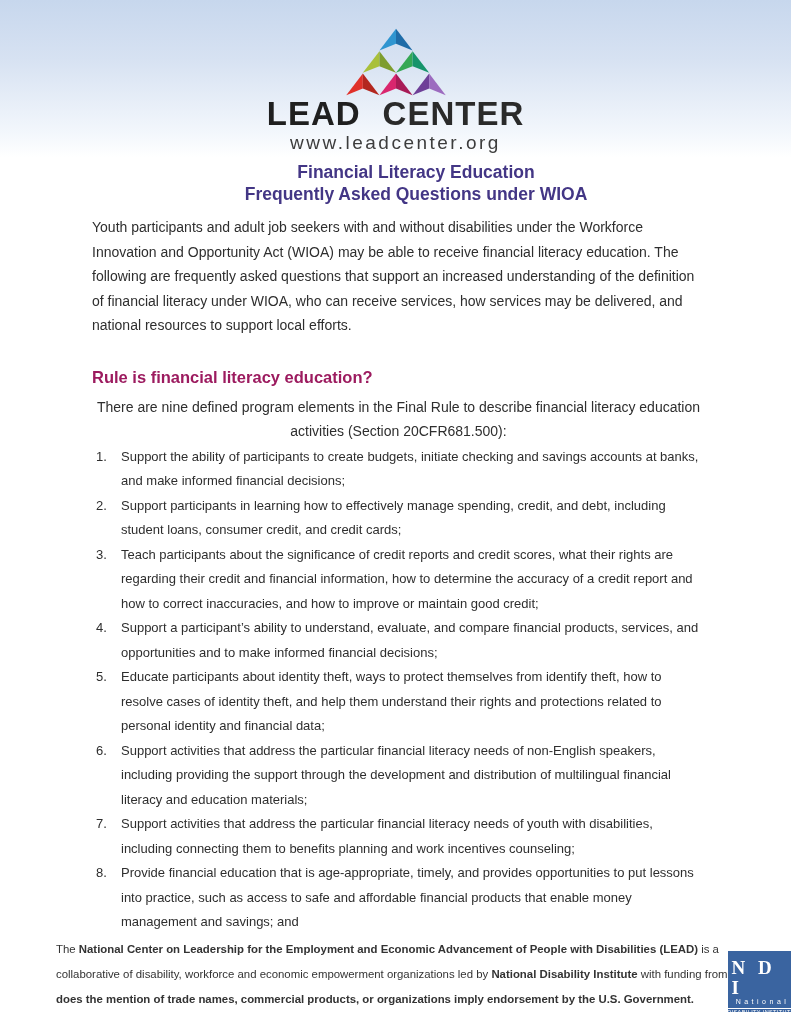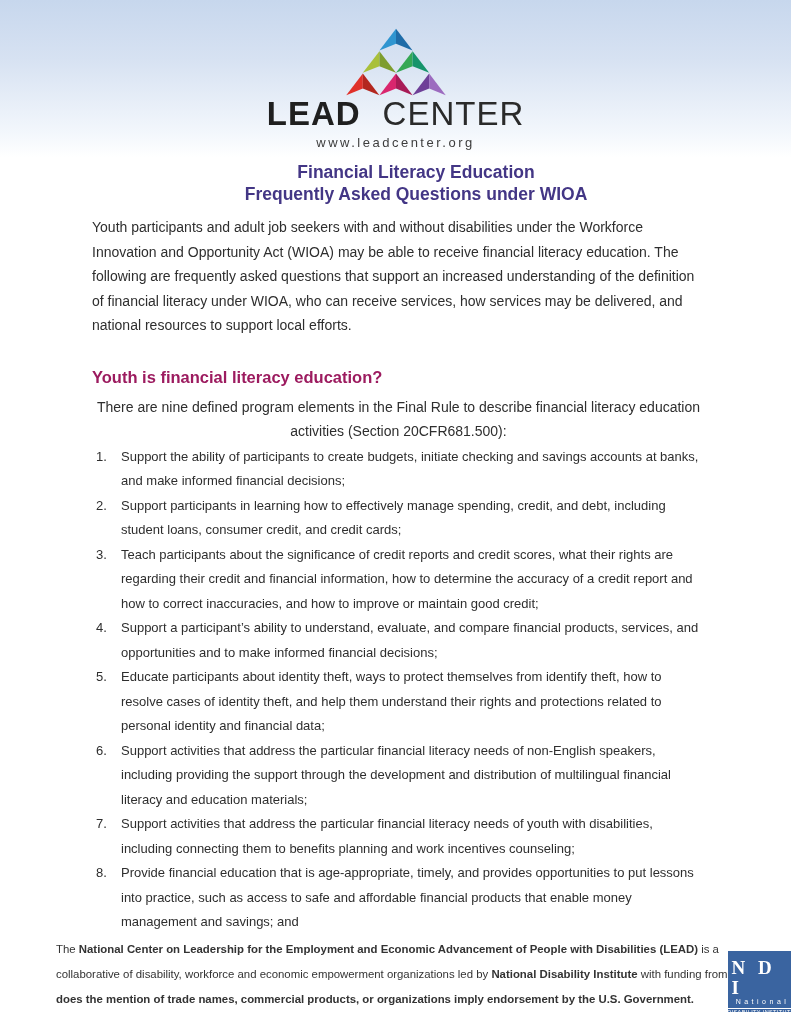--- a/index.html
+++ b/index.html
@@ -17,23 +17,23 @@
     background:linear-gradient(180deg,#c7d7ed 0%,#d7e2f2 38%,#f3f7fc 85%,#ffffff 100%);
     text-align:center;
     padding:28px 0 4px 0;
   }
   .logo-svg { display:block; margin:0 auto; }
   .wordmark {
     font-size:33px; line-height:32px; color:#1f1f1f;
     letter-spacing:1px; margin-top:2px;
   }
   .wordmark .lead { font-weight:bold; }
-  .wordmark .center { font-weight:normal; margin-left:22px; color:#2a2a2a; }
+  .wordmark .center { font-weight:bold; margin-left:22px; color:#2a2a2a; }
   .site-url {
-    font-size:13px; line-height:20px; color:#3d3d3d; letter-spacing:2.5px;
+    font-size:19px; line-height:20px; color:#3d3d3d; letter-spacing:2.5px;
     margin-top:3px;
   }
   
   .doc-title {
     text-align:center; font-weight:bold; font-size:17.5px; line-height:22px;
     margin-top:4px;
   }
   
   .content { margin:10px 86px 0 92px; }
   .content p { margin:0; font-size:14px; line-height:24.5px; }
@@ -108,21 +108,21 @@
   </div>
 
   <div class="doc-title" style="color:#433685;padding-left:41px;">
     <div>Financial Literacy Education</div>
     <div>Frequently Asked Questions under WIOA</div>
   </div>
 
   <div class="content">
     <p class="intro">Youth participants and adult job seekers with and without disabilities under the Workforce Innovation and Opportunity Act (WIOA) may be able to receive financial literacy education. The following are frequently asked questions that support an increased understanding of the definition of financial literacy under WIOA, who can receive services, how services may be delivered, and national resources to support local efforts.</p>
 
-    <div class="section-heading" style="color:#9c1b5f;">Youth is financial literacy education?</div>
+    <div class="section-heading" style="color:#9c1b5f;">Rule is financial literacy education?</div>
 
     <p class="lead-in">There are nine defined program elements in the Final Rule to describe financial literacy education activities (Section 20CFR681.500):</p>
 
     <ol class="program-list">
         <li>Support the ability of participants to create budgets, initiate checking and savings accounts at banks, and make informed financial decisions;</li>
         <li>Support participants in learning how to effectively manage spending, credit, and debt, including student loans, consumer credit, and credit cards;</li>
         <li>Teach participants about the significance of credit reports and credit scores, what their rights are regarding their credit and financial information, how to determine the accuracy of a credit report and how to correct inaccuracies, and how to improve or maintain good credit;</li>
         <li>Support a participant’s ability to understand, evaluate, and compare financial products, services, and opportunities and to make informed financial decisions;</li>
         <li>Educate participants about identity theft, ways to protect themselves from identify theft, how to resolve cases of identity theft, and help them understand their rights and protections related to personal identity and financial data;</li>
         <li>Support activities that address the particular financial literacy needs of non-English speakers, including providing the support through the development and distribution of multilingual financial literacy and education materials;</li>

